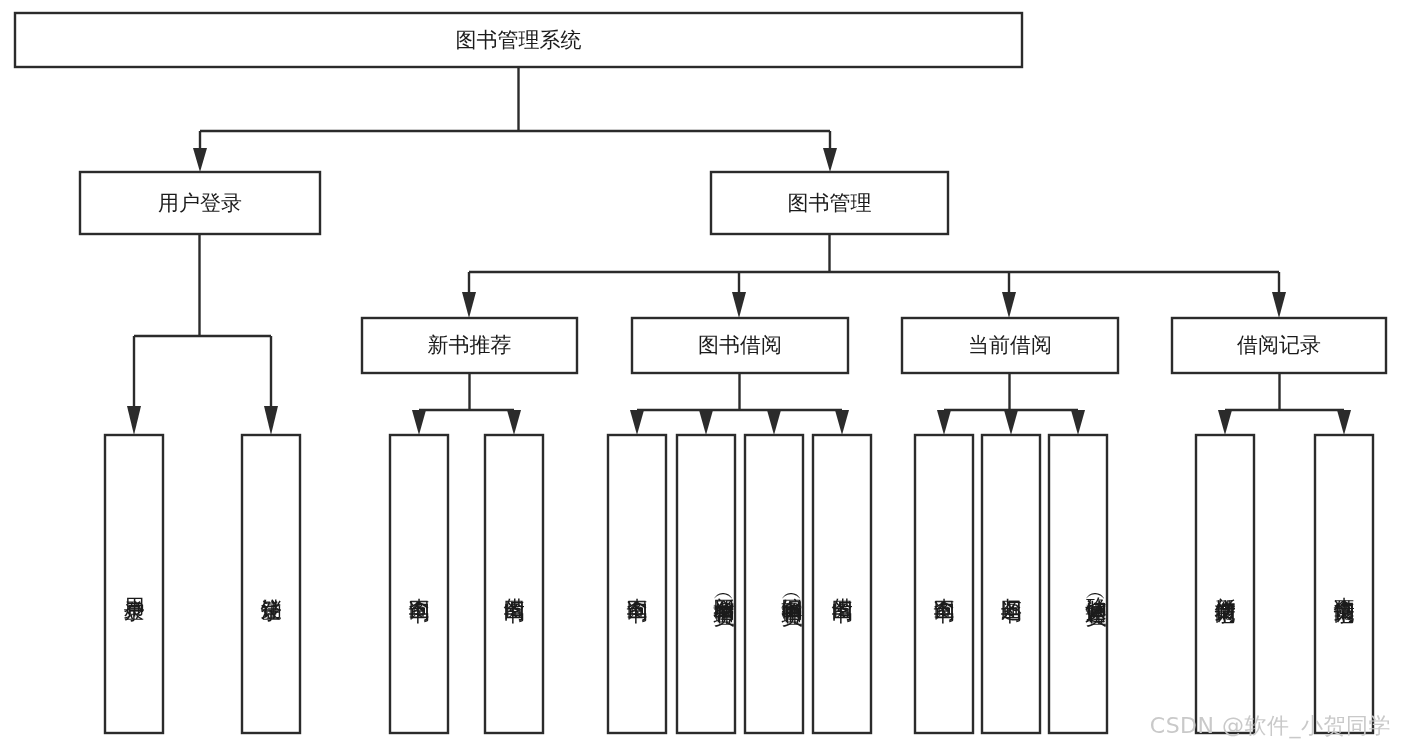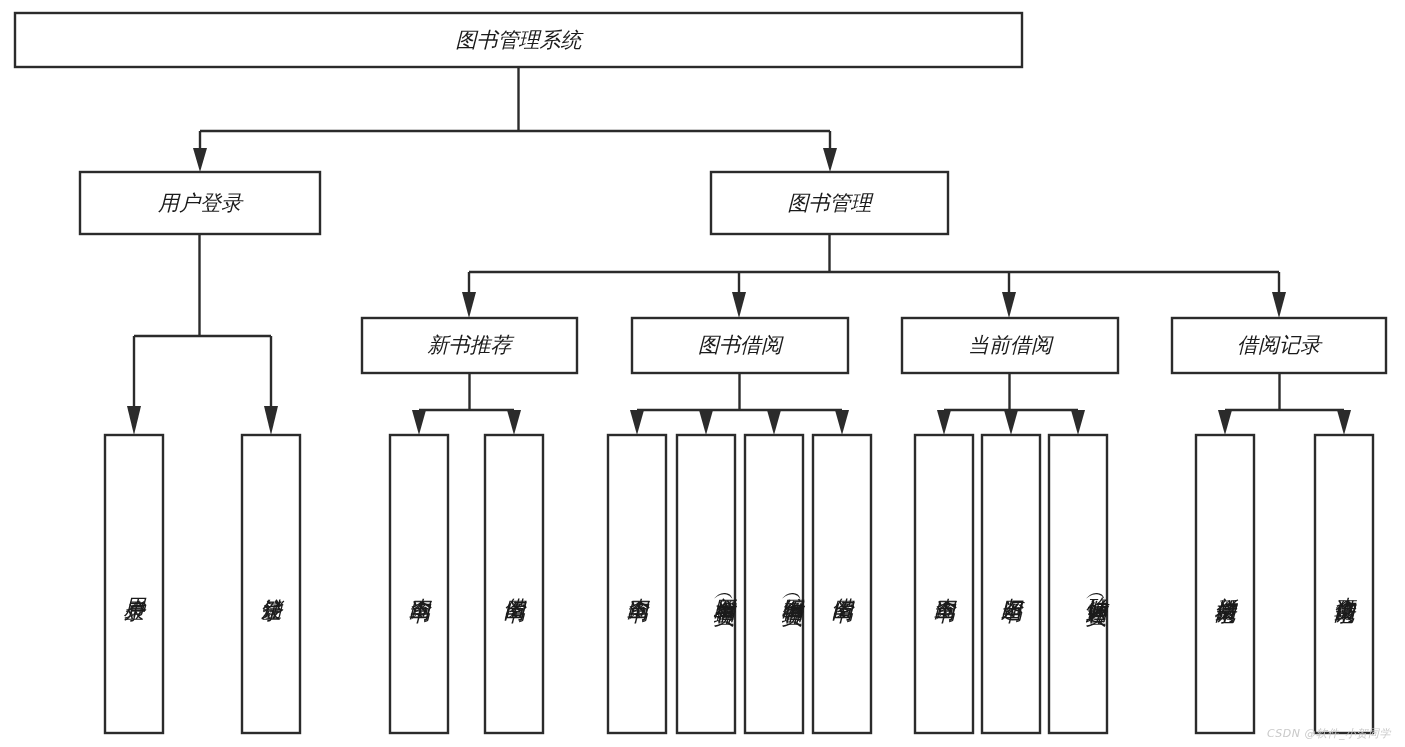--- a/index.html
+++ b/index.html
@@ -9,21 +9,20 @@
   }
   body {
     font-family: "DejaVu Sans", "Liberation Sans", sans-serif;
   }
   #canvas {
     position: relative;
     width: 1405px;
     height: 747px;
     background: #ffffff;
     overflow: hidden;
-    font-style: italic;
   }
   #diagram-svg {
     position: absolute;
     left: 0;
     top: 0;
     width: 1405px;
     height: 747px;
   }
   .node-rect {
     fill: #ffffff;
@@ -71,21 +70,21 @@
     pointer-events: none;
   }
   .leaf-label.center {
     align-items: center;
   }
   .watermark {
     position: absolute;
     right: 14px;
     bottom: 6px;
     font-family: "DejaVu Sans", "Liberation Sans", sans-serif;
-    font-size: 11px;
+    font-size: 22px;
     color: #c9c9c9;
     white-space: nowrap;
     letter-spacing: 0.5px;
     text-align: center;
   }
 </style>
 </head>
 <body>
 
 <div id="canvas">

